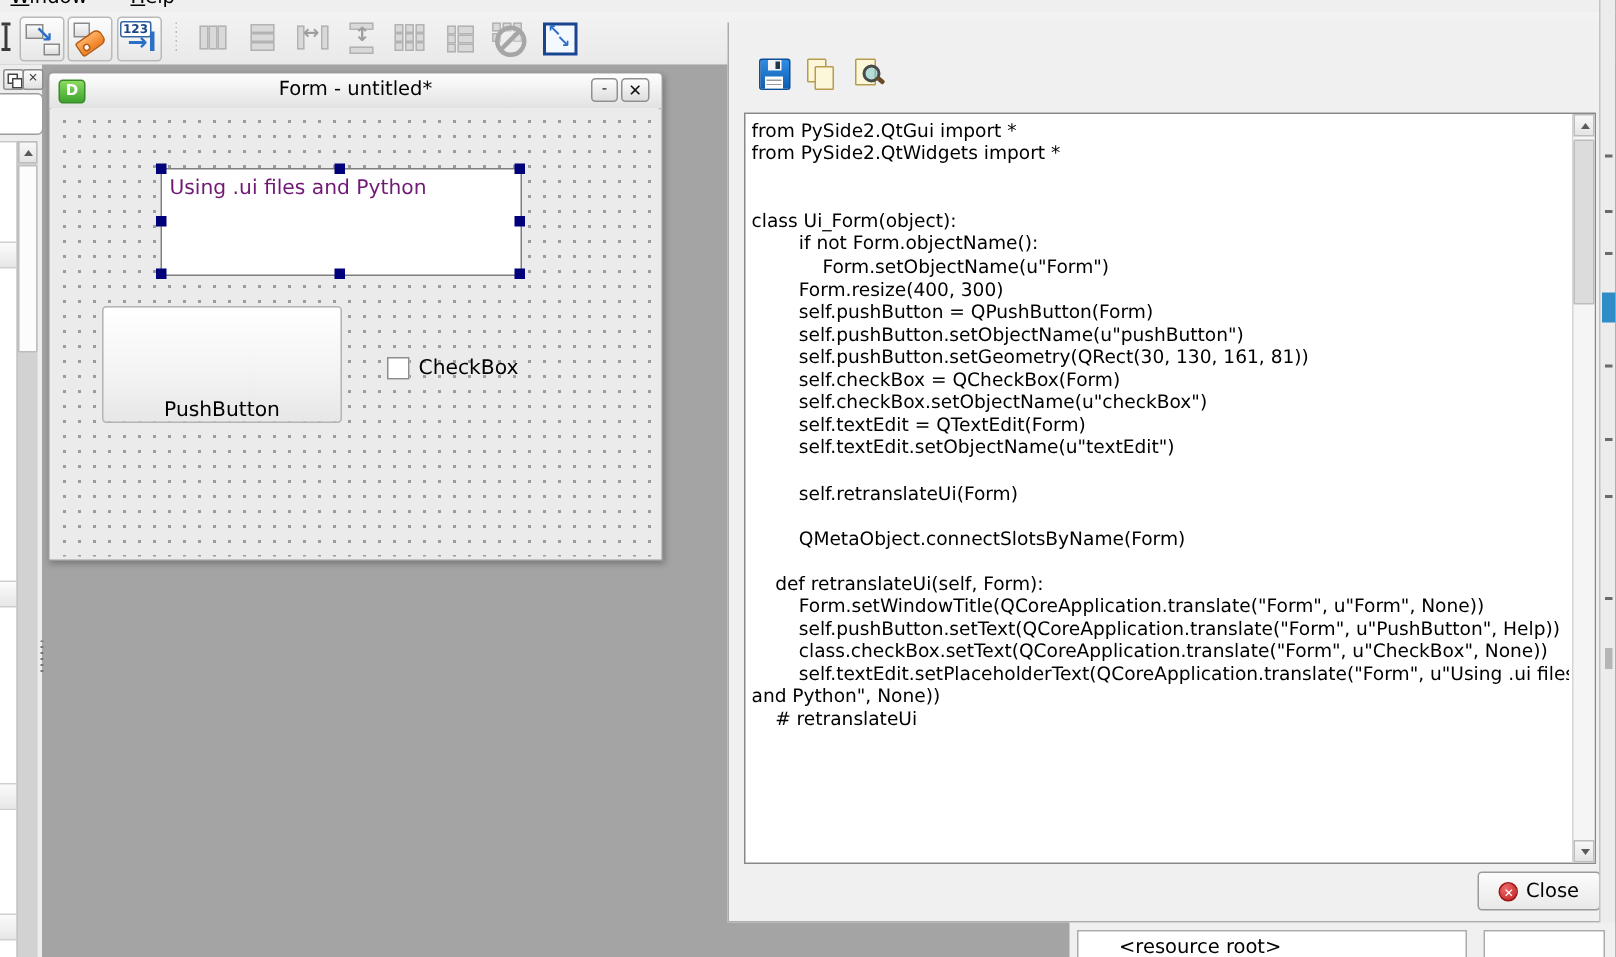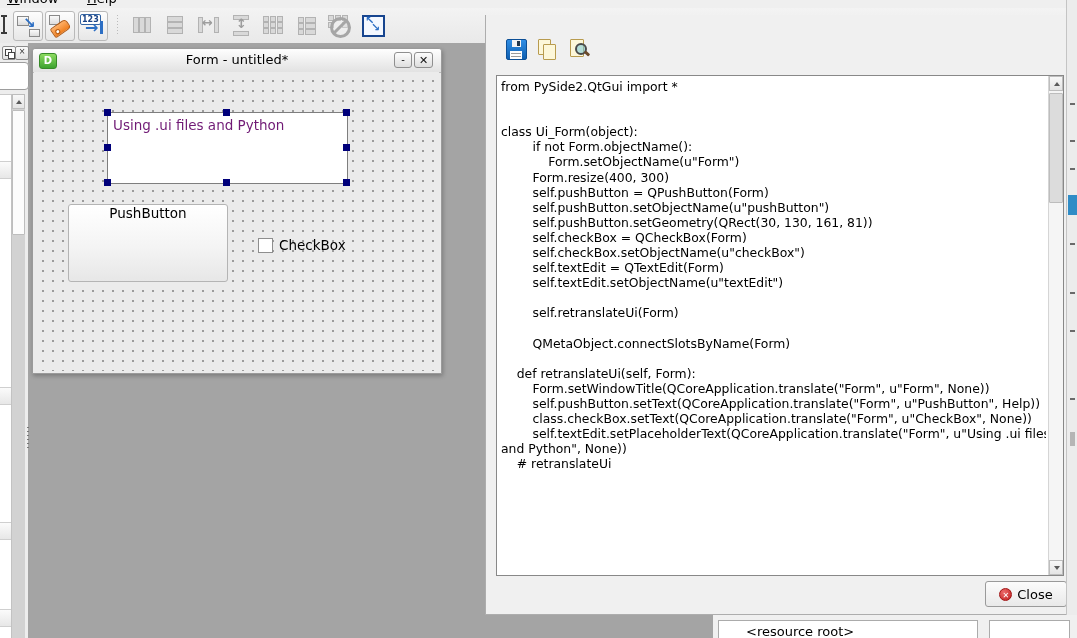--- a/index.html
+++ b/index.html
@@ -64,21 +64,21 @@
            background:linear-gradient(#8ddb60,#3da32f);color:#fff;font-size:10px;font-weight:bold;text-align:center;line-height:14px;}
   .fw-title-text{position:absolute;left:0;top:3px;width:100%;text-align:center;font-size:13px;color:#000;}
   .fw-btn{position:absolute;top:3px;height:16px;border:1px solid #8f8f8f;border-radius:3px;background:linear-gradient(#fdfdfd,#dedede);
           text-align:center;color:#111;box-sizing:border-box;}
   .fw-canvas{position:absolute;left:1px;top:23px;width:405px;height:299px;background-color:#ebebeb;
      background-image:radial-gradient(circle,#9c9c9c 1px,transparent 1.1px);background-size:10px 10px;background-position:4px 4px;}
   .qtextedit{position:absolute;left:73px;top:40px;width:239px;height:70px;background:#fff;border:1px solid #7e7e7e;}
   .placeholder{position:absolute;left:5px;top:4px;color:#701a75;font-size:13.5px;}
   .handle{position:absolute;width:7px;height:7px;background:#00007a;}
   .qpushbutton{position:absolute;left:34px;top:132px;width:158px;height:76px;border:1px solid #b4b4b4;border-radius:3px;
-      background:linear-gradient(#ffffff,#f4f4f4 55%,#e7e7e7);display:flex;align-items:flex-start;justify-content:center;font-size:13.5px;color:#000;}
+      background:linear-gradient(#ffffff,#f4f4f4 55%,#e7e7e7);display:flex;align-items:flex-end;justify-content:center;font-size:13.5px;color:#000;}
   .qcheckbox{position:absolute;left:224px;top:160px;height:26px;display:flex;align-items:center;gap:6px;font-size:13.5px;color:#000;}
   .cb-ind{width:13px;height:13px;background:#fff;border:1px solid #8e8e8e;}
 
   
   .dialog{left:485px;top:15px;width:581px;height:600px;background:#f0f0f0;border-left:1px solid #adadad;border-bottom:1px solid #adadad;box-sizing:border-box;}
   .dlg-btn{position:absolute;top:23px;width:24px;height:24px;}
   .floppy{position:absolute;left:1px;top:1px;width:19px;height:19px;background:linear-gradient(#2f8de4,#0f5fb0);border:1px solid #0c4f96;border-radius:2px;}
   .floppy .f-top{position:absolute;left:5px;top:0;width:9px;height:7px;background:#f4f4f4;}
   .floppy .f-notch{position:absolute;right:1px;top:1px;width:3px;height:5px;background:#23384d;}
   .floppy .f-bot{position:absolute;left:3px;bottom:0;width:12px;height:8px;background:#fdfdfd;}
@@ -261,20 +261,21 @@
       <span class="page" style="left:7px;top:6px;"></span>
     </div>
     <div class="dlg-btn" style="left:82px;">
       <span class="page" style="left:2px;top:1px;width:12px;height:16px;"></span>
       <span class="mag" style="left:7px;top:5px;"></span>
     </div>
 
     <div class="codebox">
       <div class="codelines">
           <div class="code-line">from PySide2.QtGui import *</div>
+          <div class="code-line">from PySide2.QtWidgets import *</div>
           <div class="code-line">&nbsp;</div>
           <div class="code-line">&nbsp;</div>
           <div class="code-line">class Ui_Form(object):</div>
           <div class="code-line">        if not Form.objectName():</div>
           <div class="code-line">            Form.setObjectName(u"Form")</div>
           <div class="code-line">        Form.resize(400, 300)</div>
           <div class="code-line">        self.pushButton = QPushButton(Form)</div>
           <div class="code-line">        self.pushButton.setObjectName(u"pushButton")</div>
           <div class="code-line">        self.pushButton.setGeometry(QRect(30, 130, 161, 81))</div>
           <div class="code-line">        self.checkBox = QCheckBox(Form)</div>

